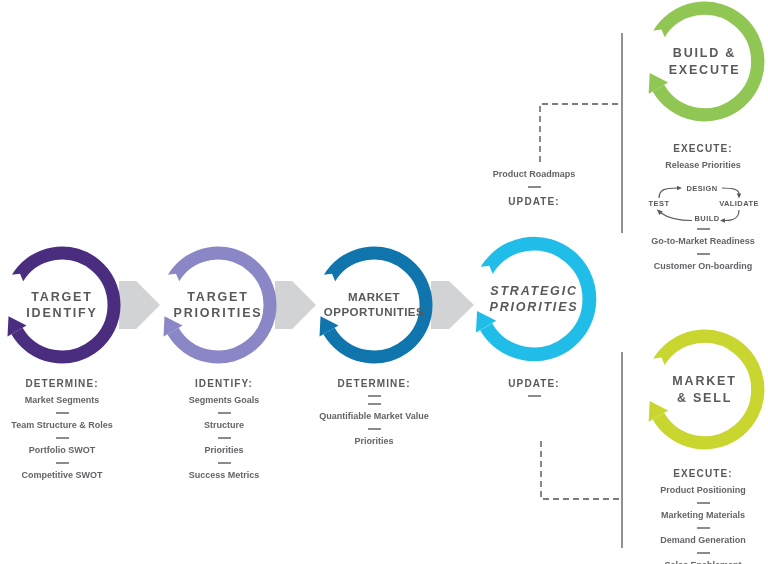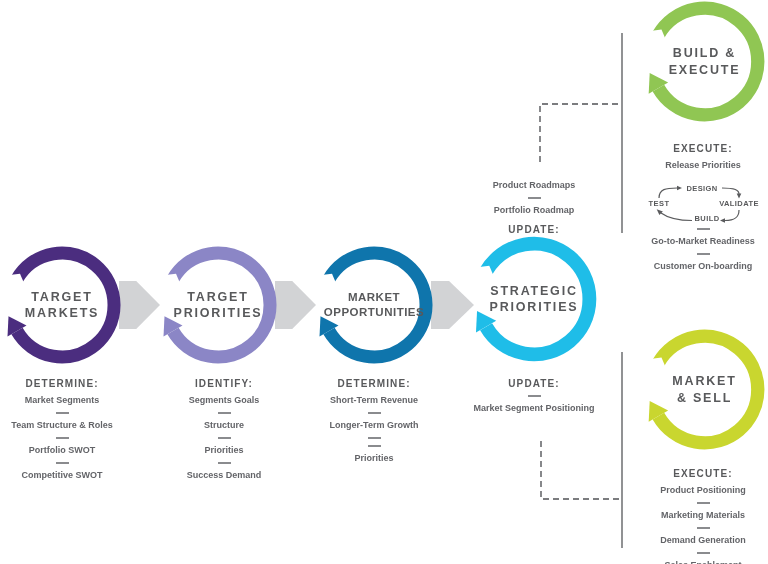--- a/index.html
+++ b/index.html
@@ -41,21 +41,21 @@
   <div class="garrow" style="left:431px;top:281px;width:43px;height:48px;"></div>
 
   <div class="circle" style="left:0px;top:243px;width:124px;height:124px;">
     <svg viewBox="0 0 124 124">
       <path d="M 17 36 A 52 52 0 1 1 17 88" fill="none" stroke-width="13" stroke="#4b2d7f"></path>
       <polygon points="8.5,73.3 7.5,93.5 26.5,82.5" fill="#4b2d7f"></polygon>
       <polygon points="5.1,32.6 25.9,44.6 20,30.8" fill="#ffffff"></polygon>
     </svg>
     <div class="ctitle">
       <span>TARGET</span>
-      <span>MARKETS</span>
+      <span>IDENTIFY</span>
     </div>
   </div>
 
   <div class="circle" style="left:156px;top:243px;width:124px;height:124px;">
     <svg viewBox="0 0 124 124">
       <path d="M 17 36 A 52 52 0 1 1 17 88" fill="none" stroke-width="13" stroke="#8b86c6"></path>
       <polygon points="8.5,73.3 7.5,93.5 26.5,82.5" fill="#8b86c6"></polygon>
       <polygon points="5.1,32.6 25.9,44.6 20,30.8" fill="#ffffff"></polygon>
     </svg>
     <div class="ctitle">
@@ -69,21 +69,21 @@
       <path d="M 17 36 A 52 52 0 1 1 17 88" fill="none" stroke-width="13" stroke="#0f75ac"></path>
       <polygon points="8.5,73.3 7.5,93.5 26.5,82.5" fill="#0f75ac"></polygon>
       <polygon points="5.1,32.6 25.9,44.6 20,30.8" fill="#ffffff"></polygon>
     </svg>
     <div class="ctitle small">
       <span>MARKET</span>
       <span>OPPORTUNITIES</span>
     </div>
   </div>
 
-  <div class="circle" style="left:468px;top:233px;width:132px;height:132px;">
+  <div class="circle" style="left:468px;top:233px;width:132px;height:132px;font-style:italic;">
     <svg viewBox="0 0 124 124">
       <path d="M 17 36 A 52 52 0 1 1 17 88" fill="none" stroke-width="13" stroke="#1fbde8"></path>
       <polygon points="8.5,73.3 7.5,93.5 26.5,82.5" fill="#1fbde8"></polygon>
       <polygon points="5.1,32.6 25.9,44.6 20,30.8" fill="#ffffff"></polygon>
     </svg>
     <div class="ctitle">
       <span>STRATEGIC</span>
       <span>PRIORITIES</span>
     </div>
   </div>
@@ -124,43 +124,40 @@
   </div>
 
   <div class="tblock" style="left:152px;top:378px;width:144px;">
     <div class="thead">IDENTIFY:</div>
     <div class="titem">Segments Goals</div>
     <div class="tdiv"></div>
     <div class="titem">Structure</div>
     <div class="tdiv"></div>
     <div class="titem">Priorities</div>
     <div class="tdiv"></div>
-    <div class="titem">Success Demand</div>
+    <div class="titem">Success Metrics</div>
   </div>
 
   <div class="tblock" style="left:292px;top:378px;width:164px;">
     <div class="thead">DETERMINE:</div>
-    <div class="titem">Short-Term Revenue</div>
     <div class="tdiv"></div>
-    <div class="titem">Longer-Term Growth</div>
     <div class="tdiv"></div>
+    <div class="titem">Quantifiable Market Value</div>
     <div class="tdiv"></div>
     <div class="titem">Priorities</div>
   </div>
 
   <div class="tblock" style="left:452px;top:378px;width:164px;">
     <div class="thead">UPDATE:</div>
     <div class="tdiv"></div>
-    <div class="titem">Market Segment Positioning</div>
   </div>
 
-  <div class="tblock" style="left:452px;top:168px;width:164px;margin-top:11px;">
+  <div class="tblock" style="left:452px;top:168px;width:164px;">
     <div class="titem" style="margin-top:0;">Product Roadmaps</div>
     <div class="tdiv"></div>
-    <div class="titem">Portfolio Roadmap</div>
     <div class="thead" style="margin-top:8px;">UPDATE:</div>
   </div>
 
   <div class="tblock" style="left:631px;top:143px;width:144px;">
     <div class="thead">EXECUTE:</div>
     <div class="titem">Release Priorities</div>
   </div>
 
   <svg class="abs" style="left:638px;top:180px;z-index:2;" width="130" height="46" viewBox="0 0 130 46">
     <text class="cycle-text" x="21" y="26" text-anchor="middle">TEST</text>

